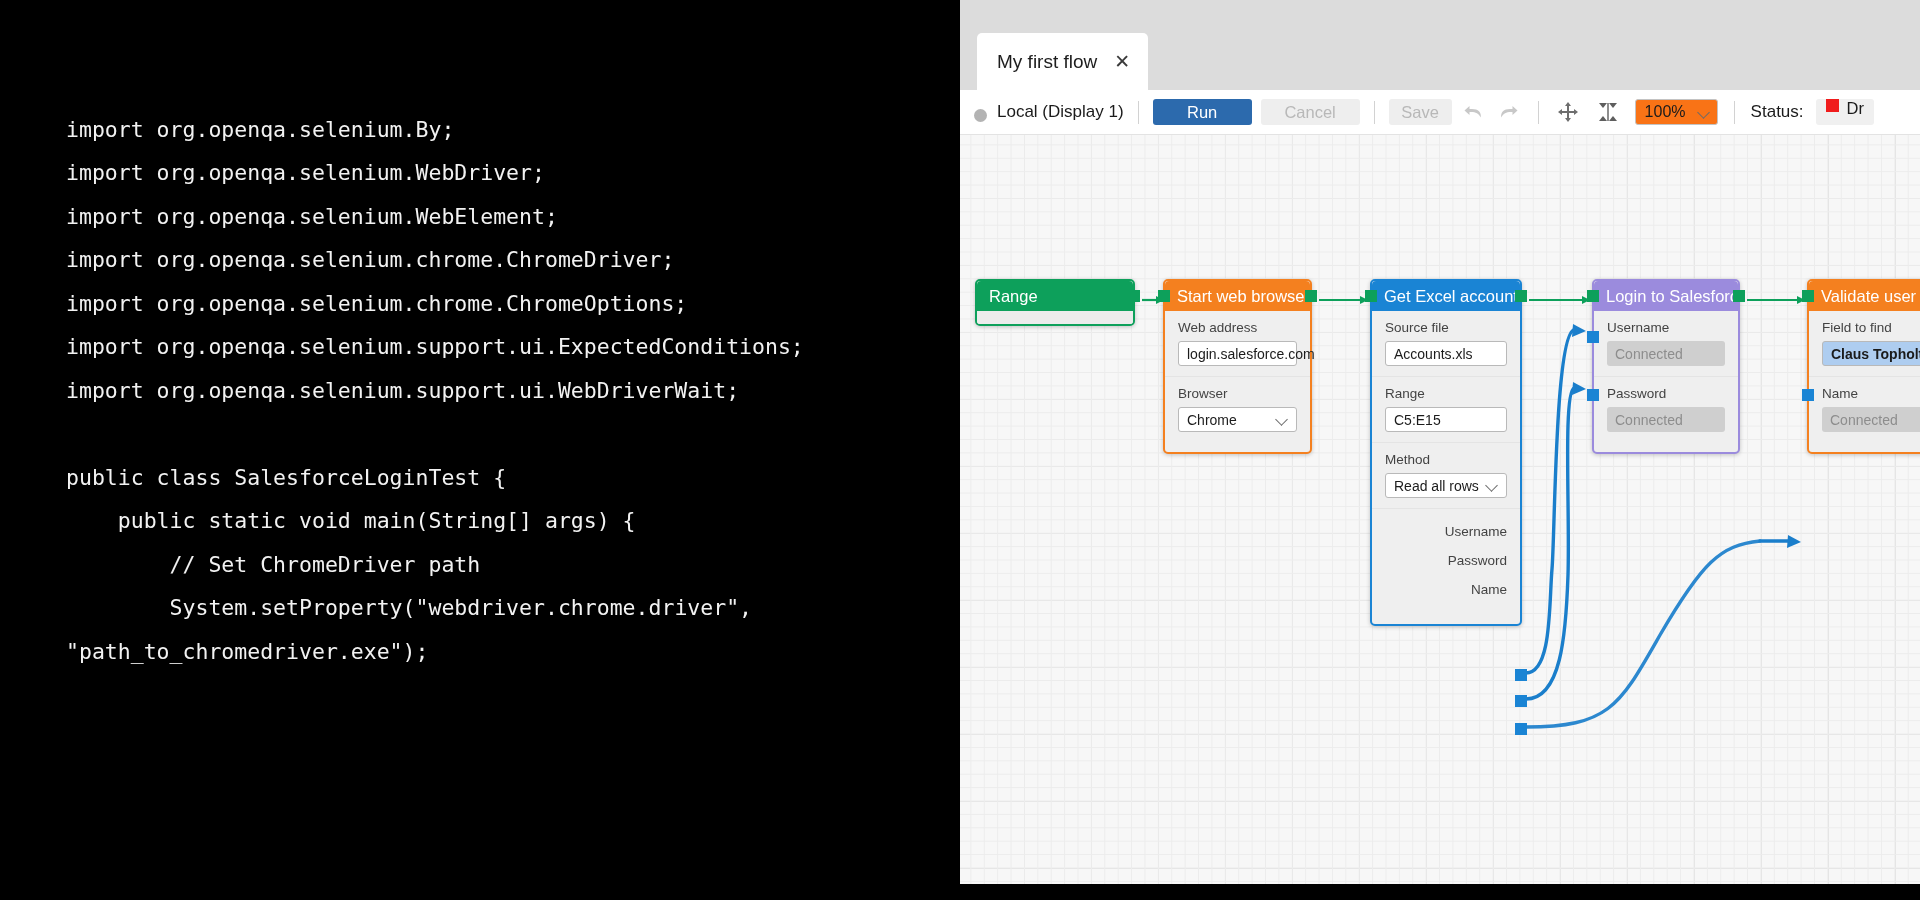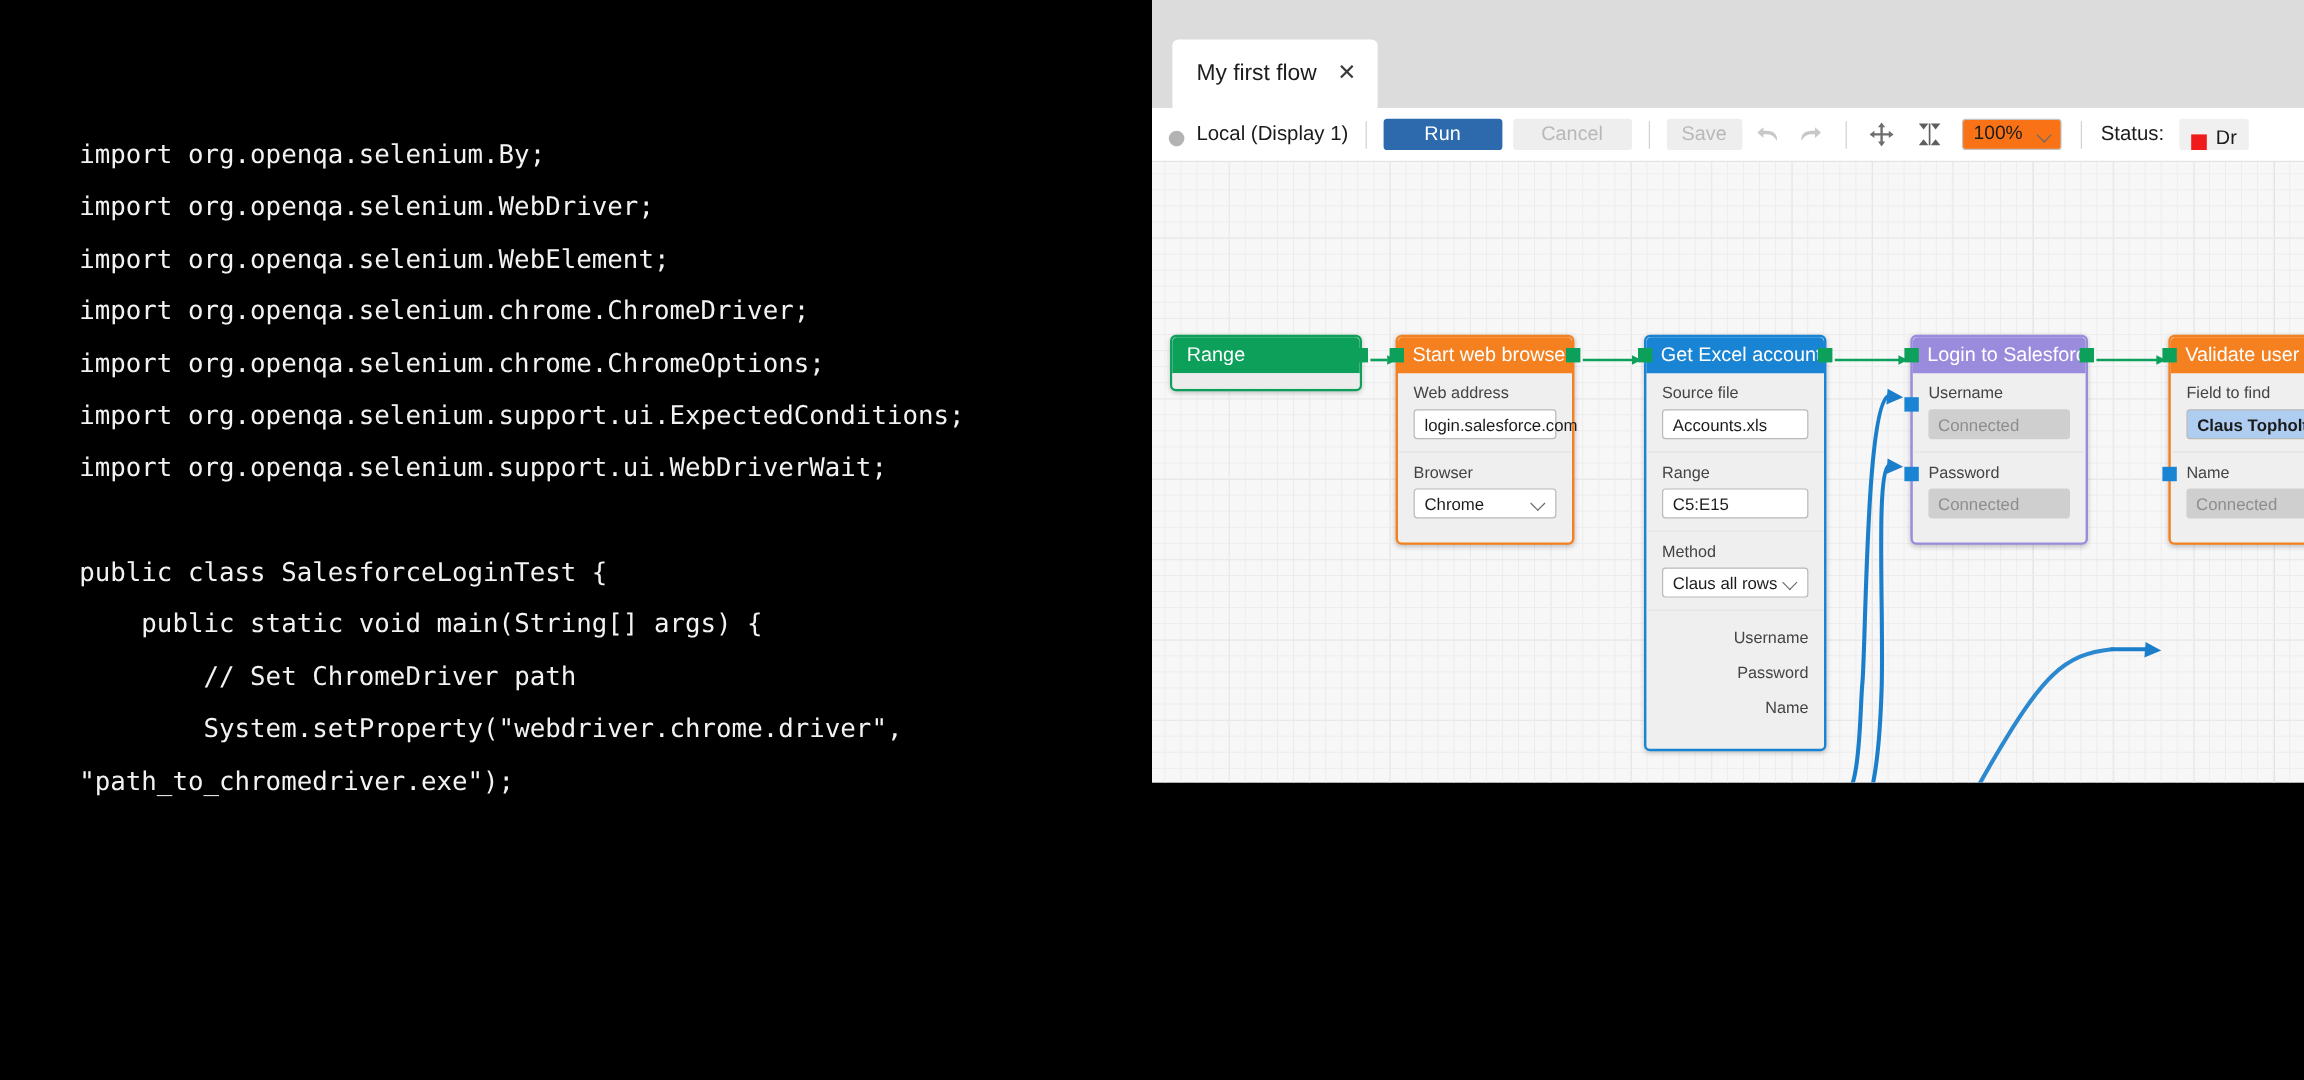--- a/index.html
+++ b/index.html
@@ -21,21 +21,21 @@
     font-family:"DejaVu Sans Mono","Liberation Mono",monospace;
     font-size:21.5px;
     line-height:43.5px;
     white-space:pre-wrap;
     letter-spacing:0px;
     font-weight:400;
   }
 
   
   #app{
-    position:absolute;left:960px;top:0;width:960px;height:652px;
+    position:absolute;left:960px;top:0;width:960px;height:884px;
     background:#ffffff;overflow:hidden;
   }
   
   #tabstrip{
     position:absolute;left:0;top:0;width:960px;height:90px;
     background:#dcdcdc;
   }
   #tab{
     position:absolute;left:17px;top:33px;height:57px;
     background:#ffffff;border-radius:5px 5px 0 0;
@@ -84,21 +84,21 @@
   }
   #zoom-select{
     flex:none;display:flex;align-items:center;justify-content:space-between;
     width:83px;height:26px;border:1px solid #c3c3c3;border-radius:3px;
     background:#f97316;padding:0 7px 0 9px;box-sizing:border-box;cursor:pointer;
   }
   #zoom-select .zv{font-size:16px;color:#1b1b1b;}
   #status-wrap{display:flex;align-items:center;flex:none;}
   #status-wrap .st-label{font-size:17px;color:#1b1b1b;margin-right:12px;white-space:nowrap;}
   #status-badge{
-    display:flex;align-items:flex-end;background:#f0f0f0;border-radius:3px;
+    display:flex;align-items:flex-start;background:#f0f0f0;border-radius:3px;
     height:26px;padding:0 10px;white-space:nowrap;
   }
   #status-badge .sq{width:13px;height:13px;background:#f01c1c;margin-right:8px;flex:none;}
   #status-badge .sv{font-size:16.5px;color:#1b1b1b;}
 
   
   #canvas{
     position:absolute;left:0;top:135px;width:960px;height:765px;
     background-color:#f7f7f7;
     background-image:
@@ -340,21 +340,21 @@
           </div>
           <div class="field">
             <div class="lbl">Range</div>
             <div class="inp">
               <span>C5:E15</span>
             </div>
           </div>
           <div class="field">
             <div class="lbl">Method</div>
             <div class="inp">
-              <span>Claus all rows</span>
+              <span>Read all rows</span>
               <span class="chev"></span>
             </div>
           </div>
           <div class="ports-out">
             <div class="port-row">
               <span class="pl">Username</span>
             </div>
             <div class="port-row">
               <span class="pl">Password</span>
             </div>

